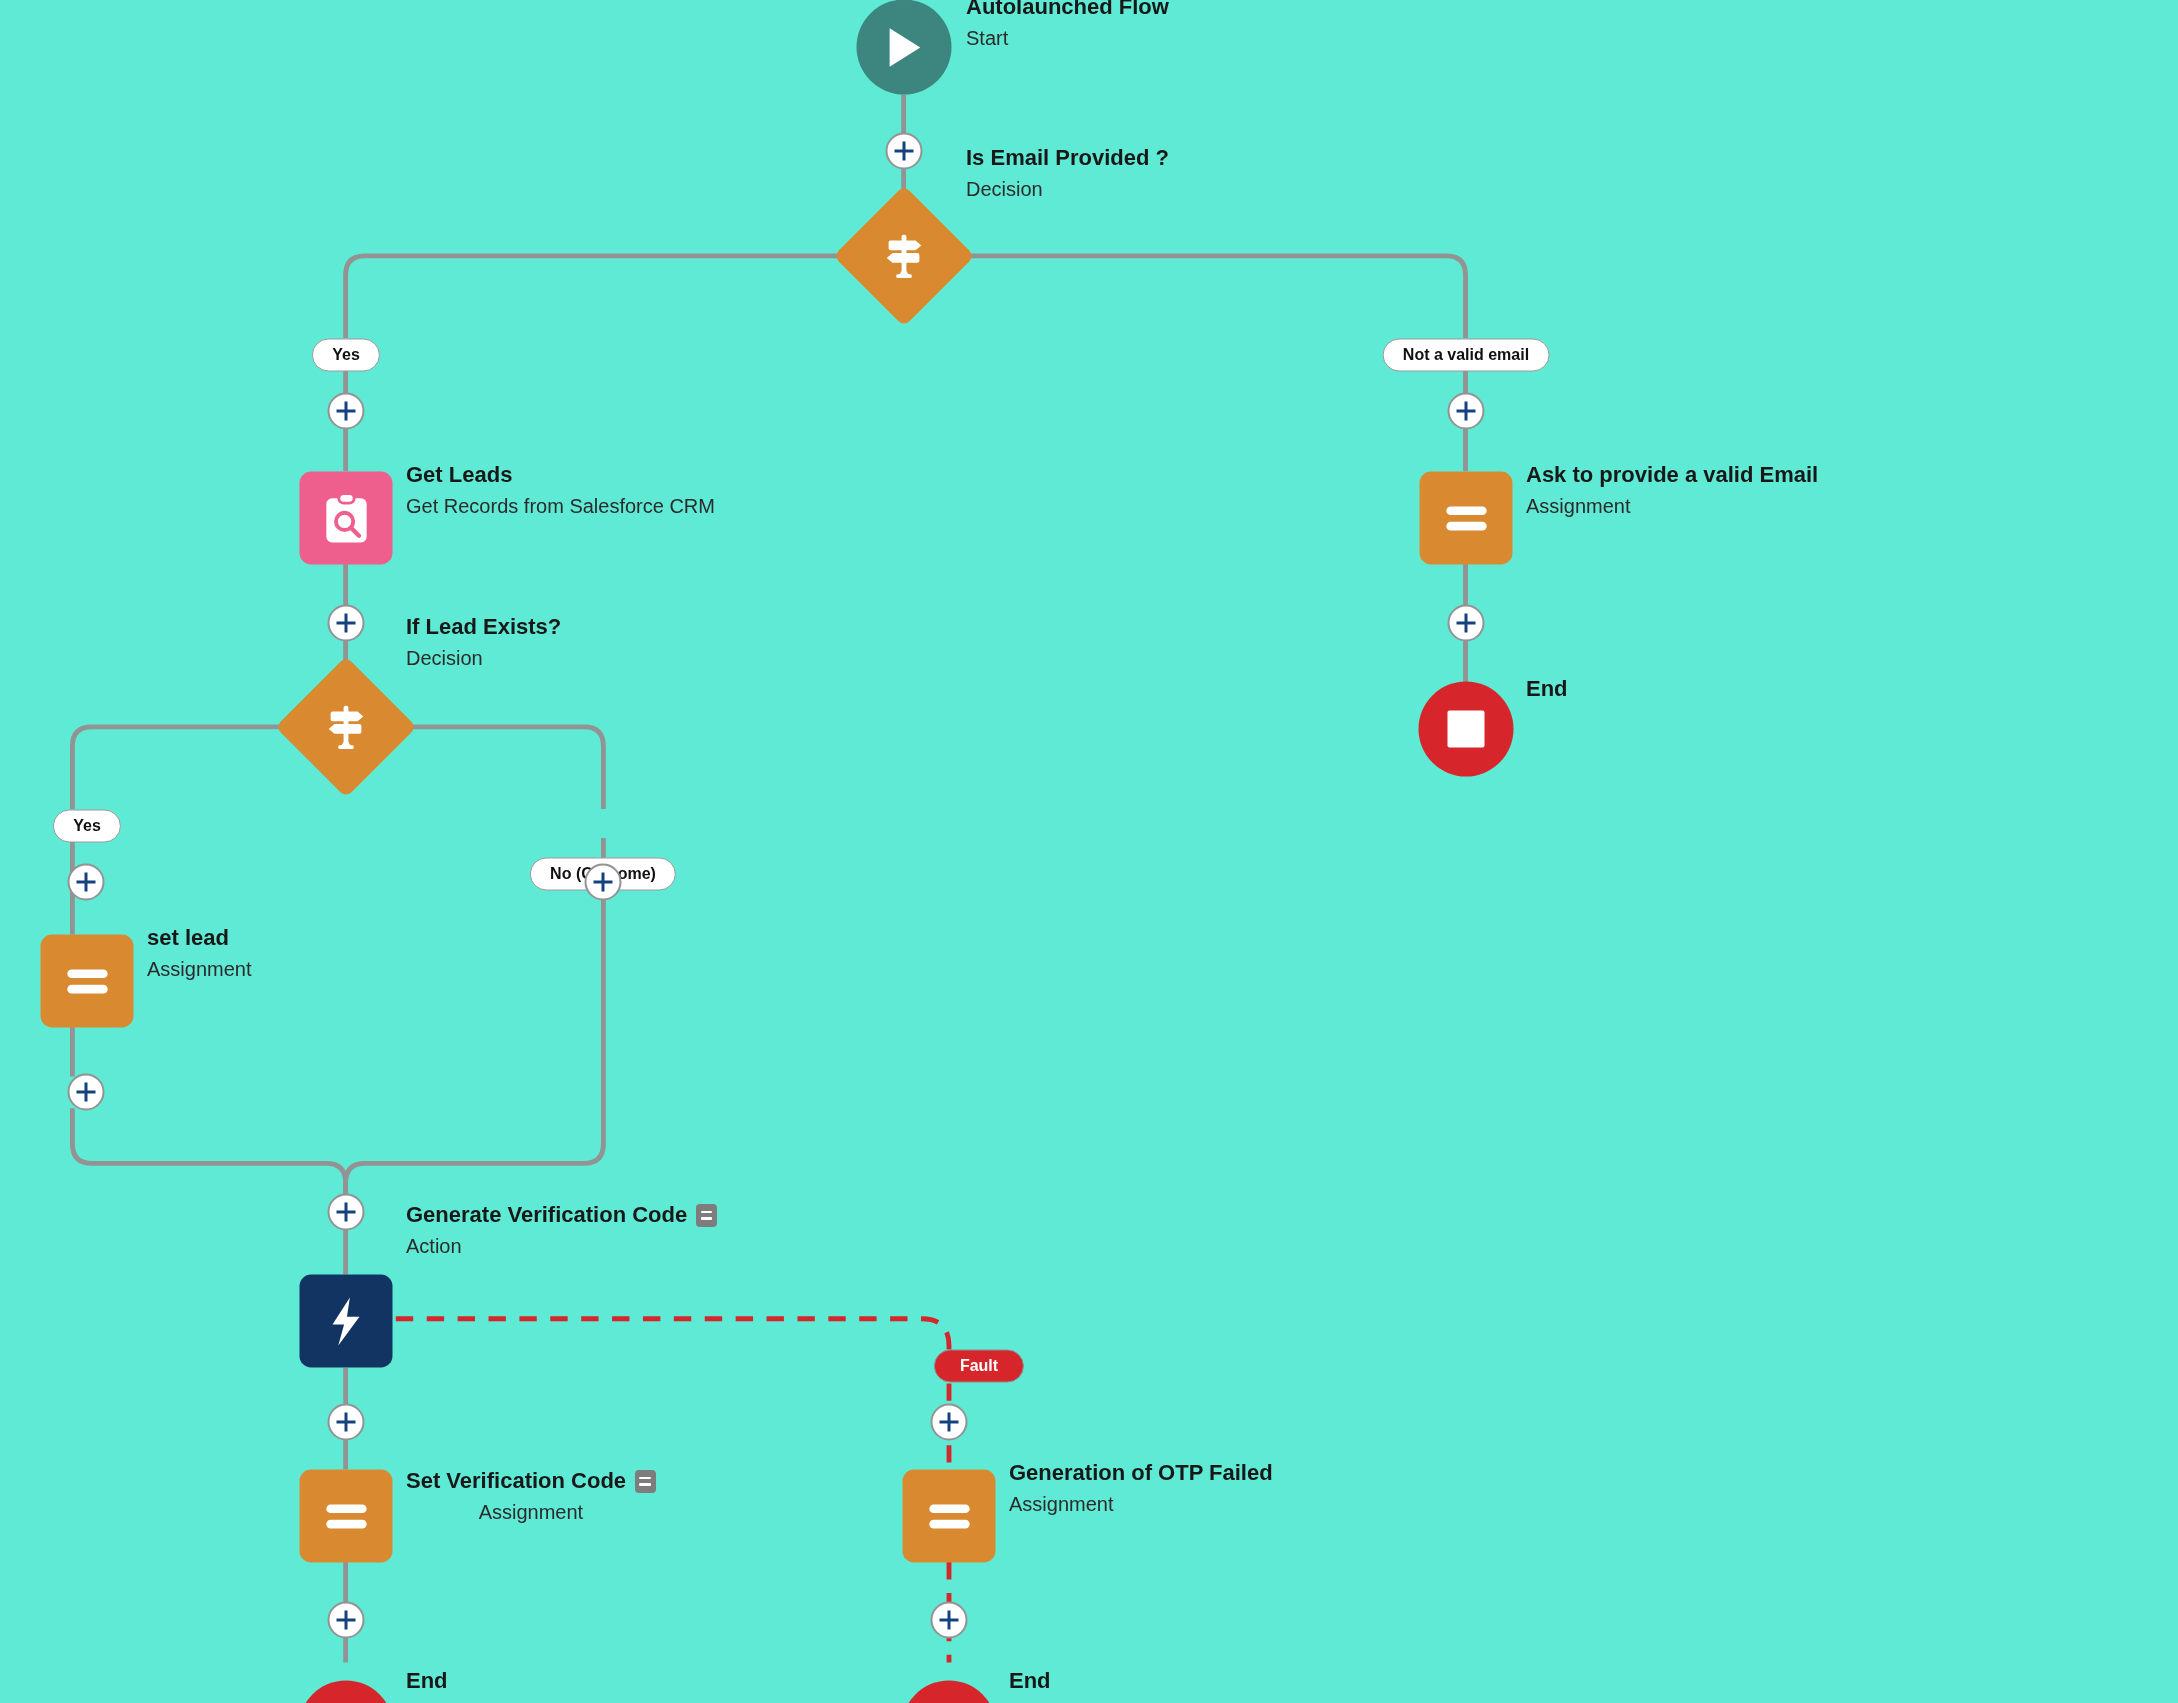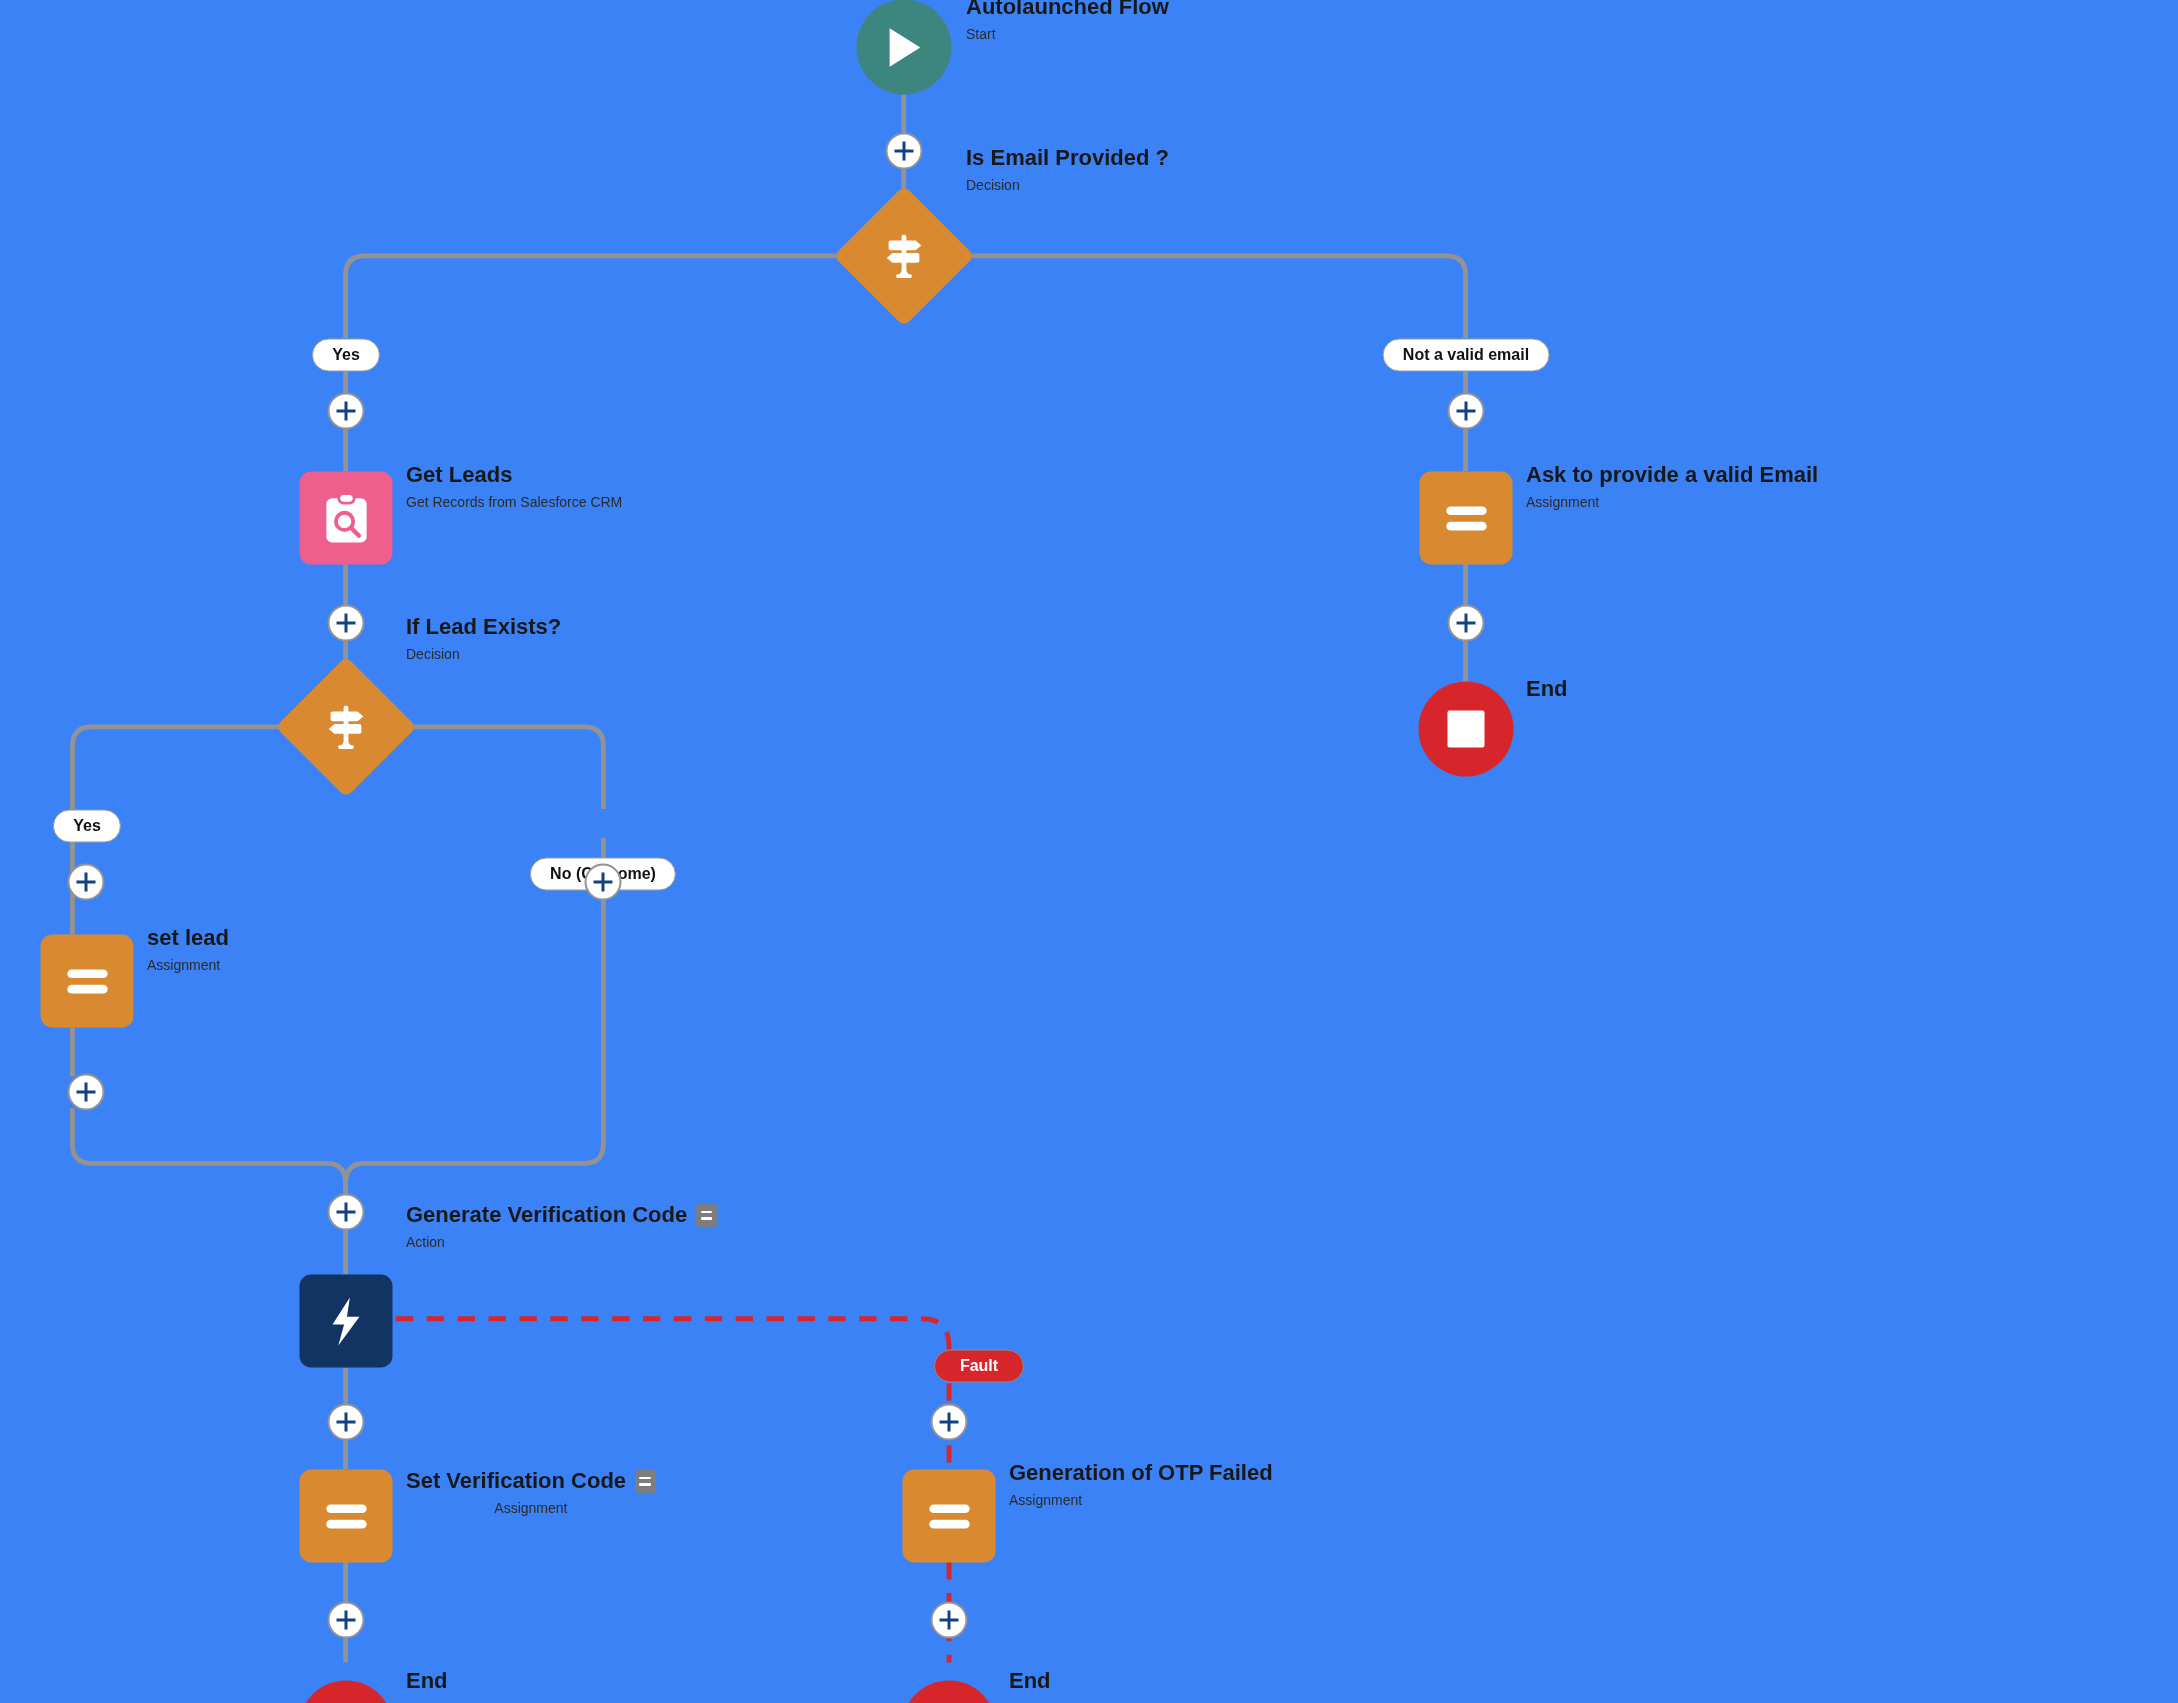--- a/index.html
+++ b/index.html
@@ -8,21 +8,21 @@
     background: #ffffff;
   }
   body {
     font-family: "Liberation Sans", sans-serif;
     -webkit-font-smoothing: antialiased;
   }
   #canvas {
     position: relative;
     width: 2178px;
     height: 1703px;
-    background: #3b82f6;
+    background: #5eead4;
     overflow: hidden;
   }
   #wires {
     position: absolute;
     left: 0;
     top: 0;
     width: 2178px;
     height: 1703px;
     pointer-events: none;
   }
@@ -146,21 +146,21 @@
   }
   .label .ttl {
     font-size: 22px;
     font-weight: bold;
     color: #181818;
     display: flex;
     align-items: center;
     gap: 8.7px;
   }
   .label .sub {
-    font-size: 14px;
+    font-size: 20px;
     color: #2b2b2b;
     margin-top: 4.8px;
   }
   .label.single .ttl { font-size: 22px; }
 
   
   .desc-glyph {
     width: 21px;
     height: 23px;
     border-radius: 3.9px;

